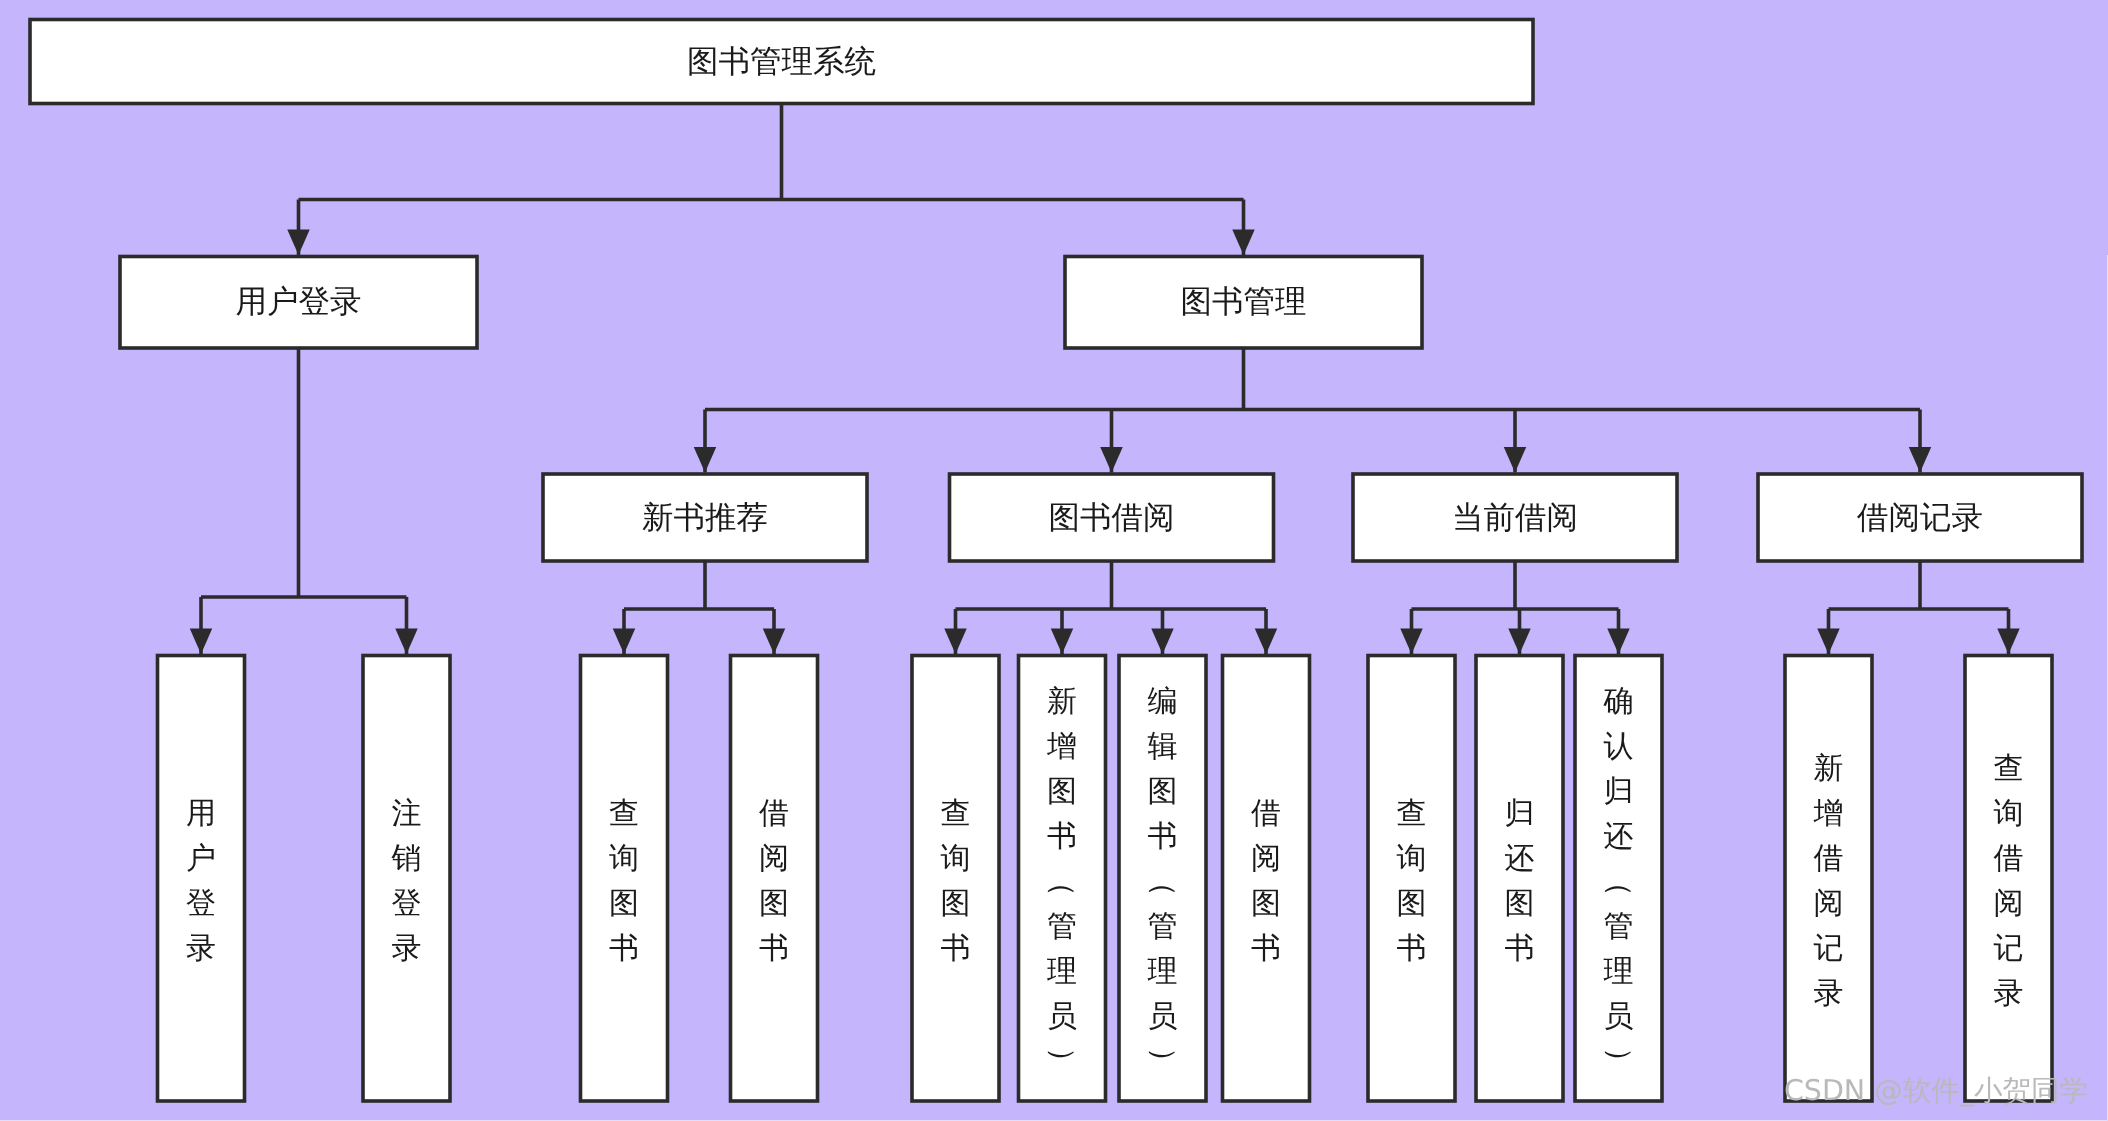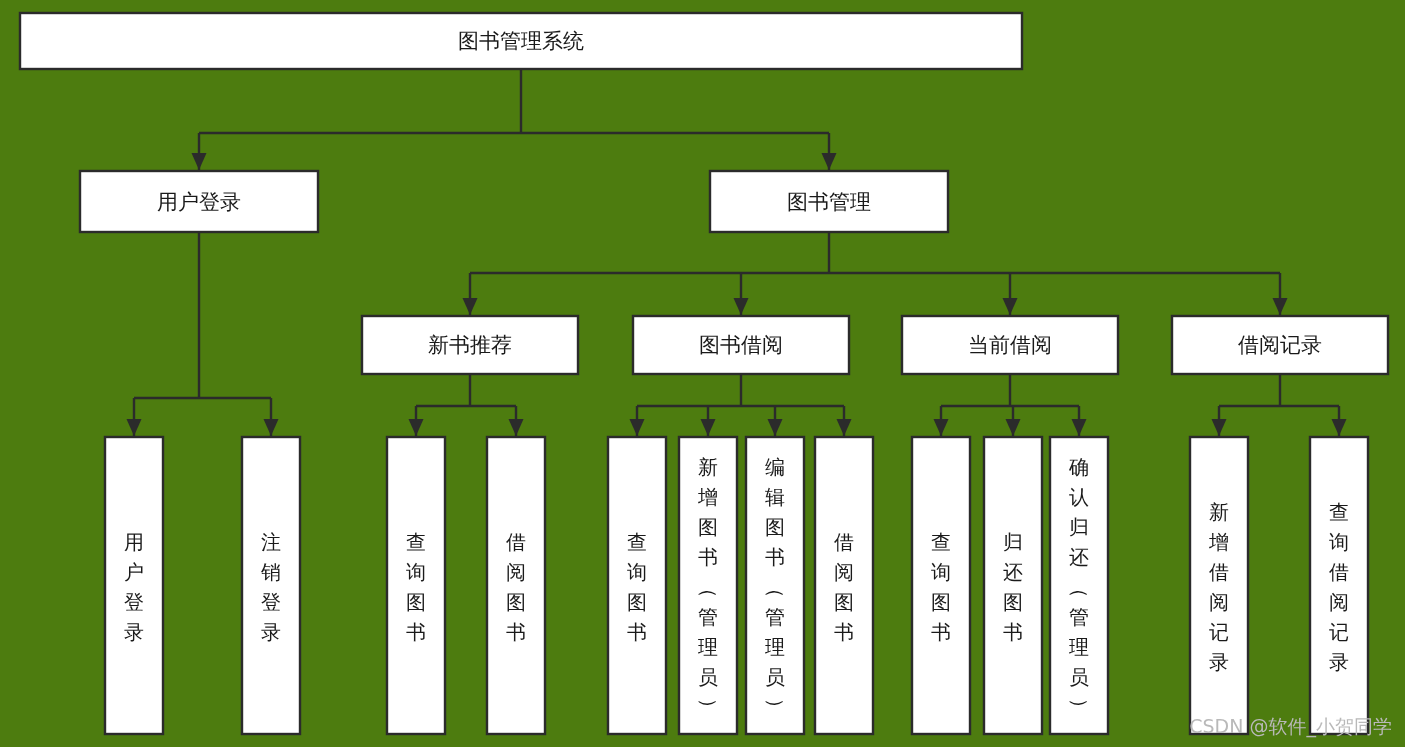--- a/index.html
+++ b/index.html
@@ -10,21 +10,21 @@
   body {
     width: 1405px;
     height: 747px;
     font-family: "DejaVu Sans", "Liberation Sans", sans-serif;
     overflow: hidden;
   }
   #diagram-root {
     position: relative;
     width: 1405px;
     height: 747px;
-    background: #4d7c0f;
+    background: #c4b5fd;
   }
   svg.diagram-canvas {
     position: absolute;
     left: 0;
     top: 0;
     width: 1405px;
     height: 747px;
     display: block;
   }
   .node-box {

